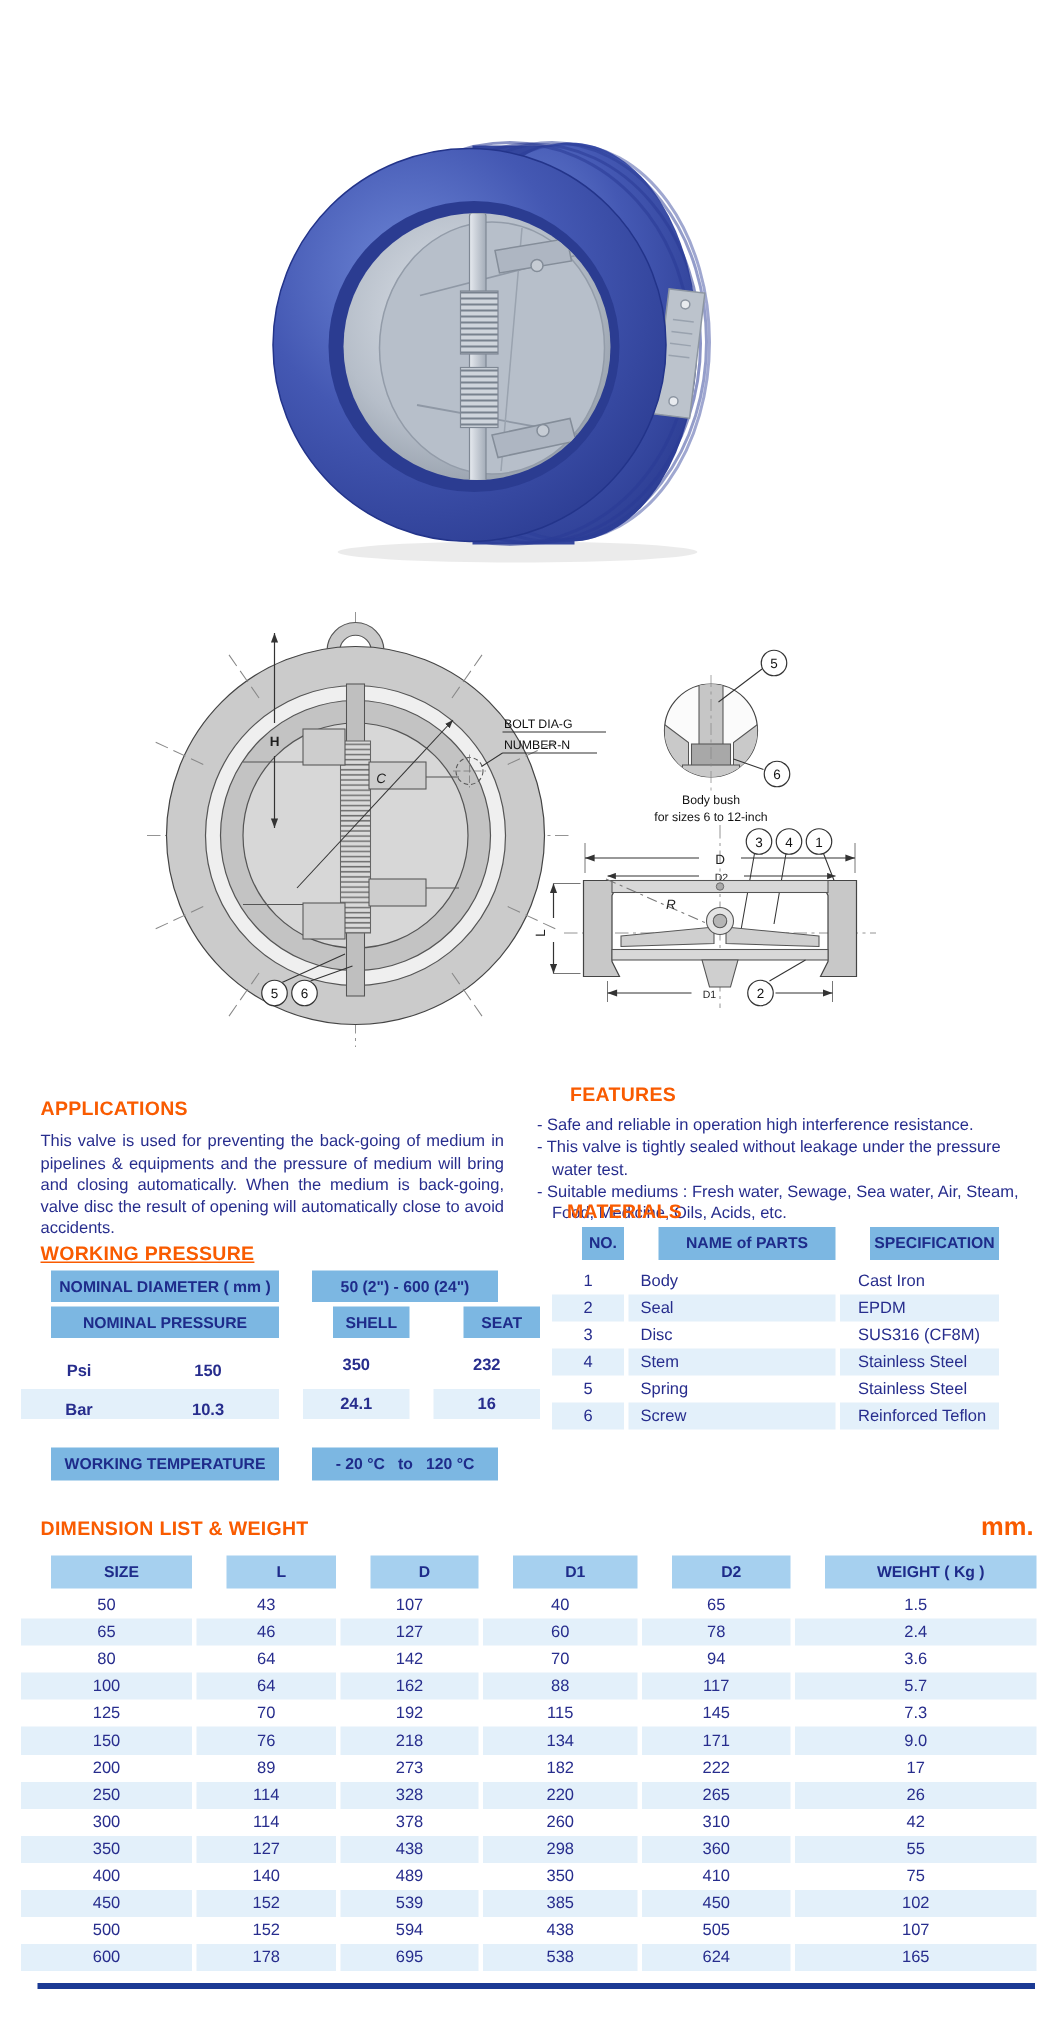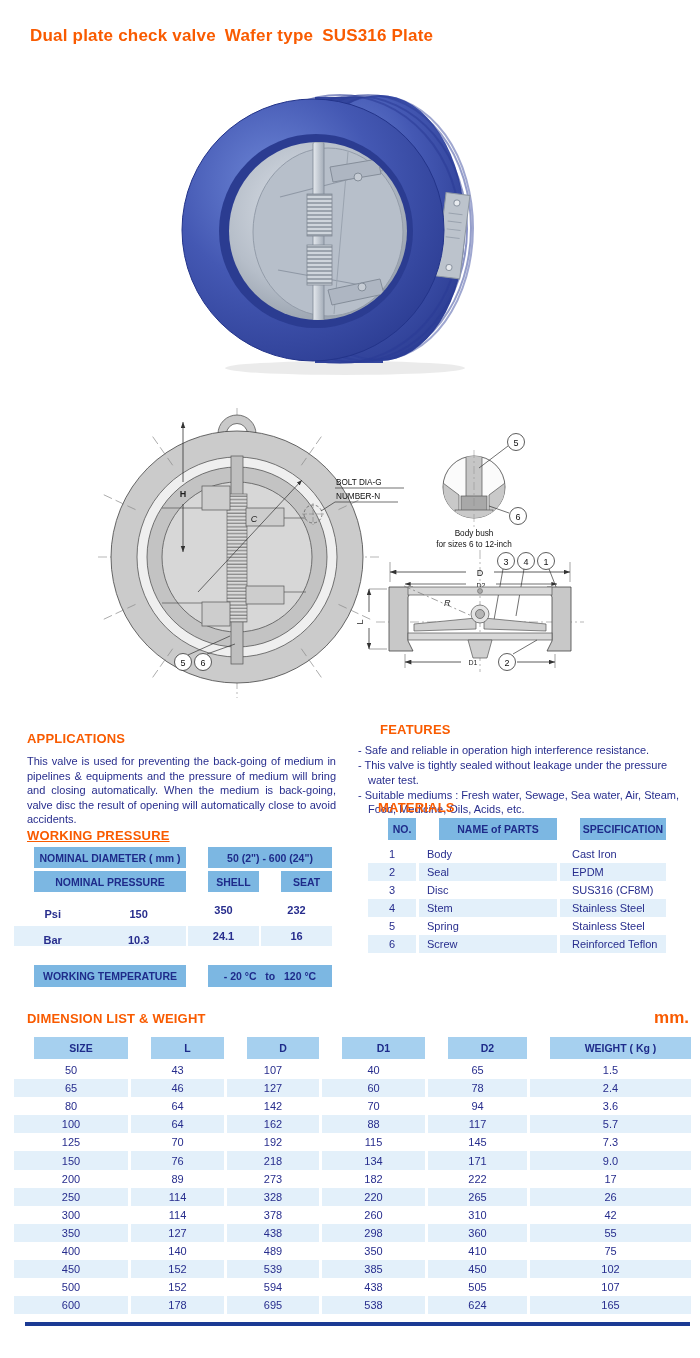--- a/index.html
+++ b/index.html
@@ -18,21 +18,21 @@
   .apps{position:absolute;left:27px;top:731px;width:309px;}
   .apps-body{margin-top:8px;font-size:11px;line-height:1.32;text-align:justify;color:#272D8D;}
   .feats{position:absolute;left:358px;top:722px;width:330px;}
   .feats .sec-head{margin-left:22px;}
   .feat-list{margin-top:6px;font-size:11px;line-height:1.3;color:#272D8D;}
   .feat-item{padding-left:10px;text-indent:-10px;margin-bottom:1px;}
   
   .wp{position:absolute;left:14px;top:828px;width:318px;}
   .wp .sec-head{margin-left:13px;text-decoration:underline;}
   .gridA{display:grid;grid-template-columns:172px 144px;column-gap:2px;}
-  .gridB{display:grid;grid-template-columns:172px 71px 71px;column-gap:2px;}
+  .gridB{display:grid;grid-template-columns:172px 71px 71px;column-gap:16px;}
   .hdr-cell{background:#7CB7E2;color:#1E2B8A;font-size:10.5px;font-weight:bold;
       display:flex;align-items:center;justify-content:center;text-align:right;margin-left:20px;}
   .wp-rowA{margin-top:4px;height:21px;}
   .wp-rowB{margin-top:3px;height:21px;}
   .wp-rowC{margin-top:8px;height:20px;}
   .wp-rowD{margin-top:6px;height:20px;}
   .wp-rowE{margin-top:19px;height:22px;}
   .wp-val{font-size:11px;font-weight:bold;color:#272D8D;display:flex;align-items:center;justify-content:center;}
   .wp-unitcell{display:flex;align-items:flex-end;font-size:11px;font-weight:bold;color:#272D8D;}
   .wp-unitcell .u{width:45%;text-align:center;}
@@ -63,25 +63,20 @@
   .dim-row > div{display:flex;align-items:center;justify-content:center;}
   .dim-row:nth-child(even) > div{background:#E3F0FA;}
   
   .rule{position:absolute;left:25px;top:1322px;width:665px;height:4px;background:#1B3A94;}
 </style>
 </head>
 <body>
 
 <div class="pg">
 
-  <div class="title-row">
-    <span>Dual plate check valve</span>
-    <span>Wafer type</span>
-    <span>SUS316 Plate</span>
-  </div>
 
   <div class="photo-wrap">
     <svg width="320" height="300" viewBox="0 0 320 300">
       <defs>
         <radialGradient id="blueG" cx="35%" cy="32%" r="85%">
           <stop offset="0%" stop-color="#6D86D6"></stop>
           <stop offset="45%" stop-color="#4458B3"></stop>
           <stop offset="100%" stop-color="#27378C"></stop>
         </radialGradient>
         <radialGradient id="metalG" cx="42%" cy="38%" r="80%">

